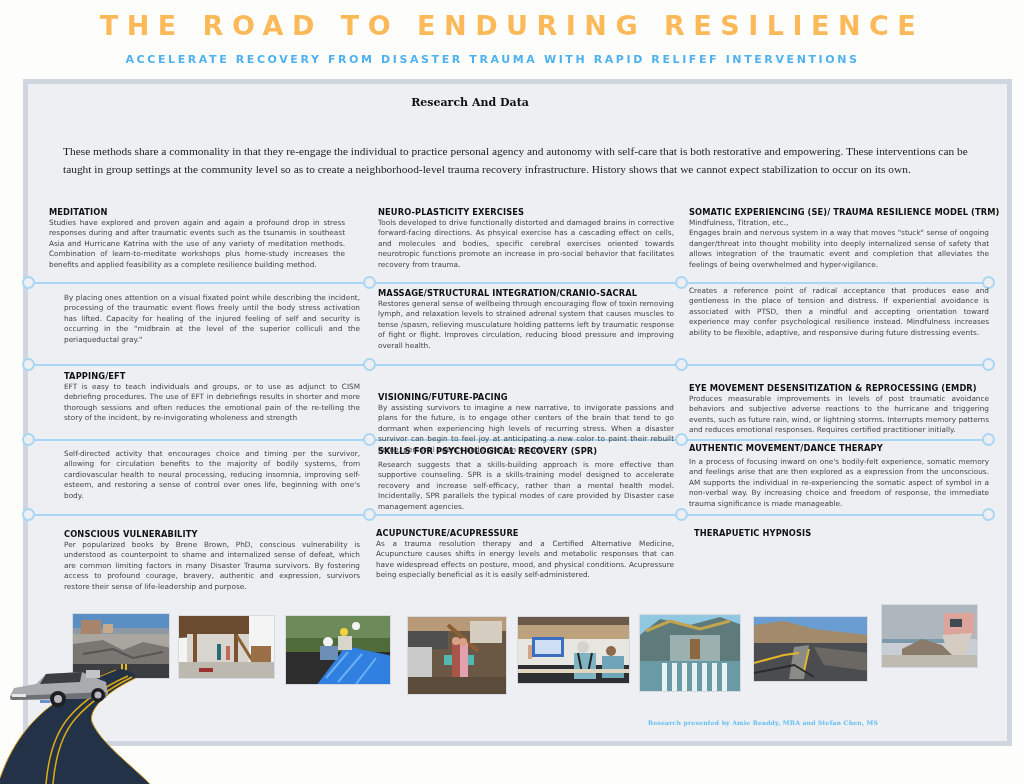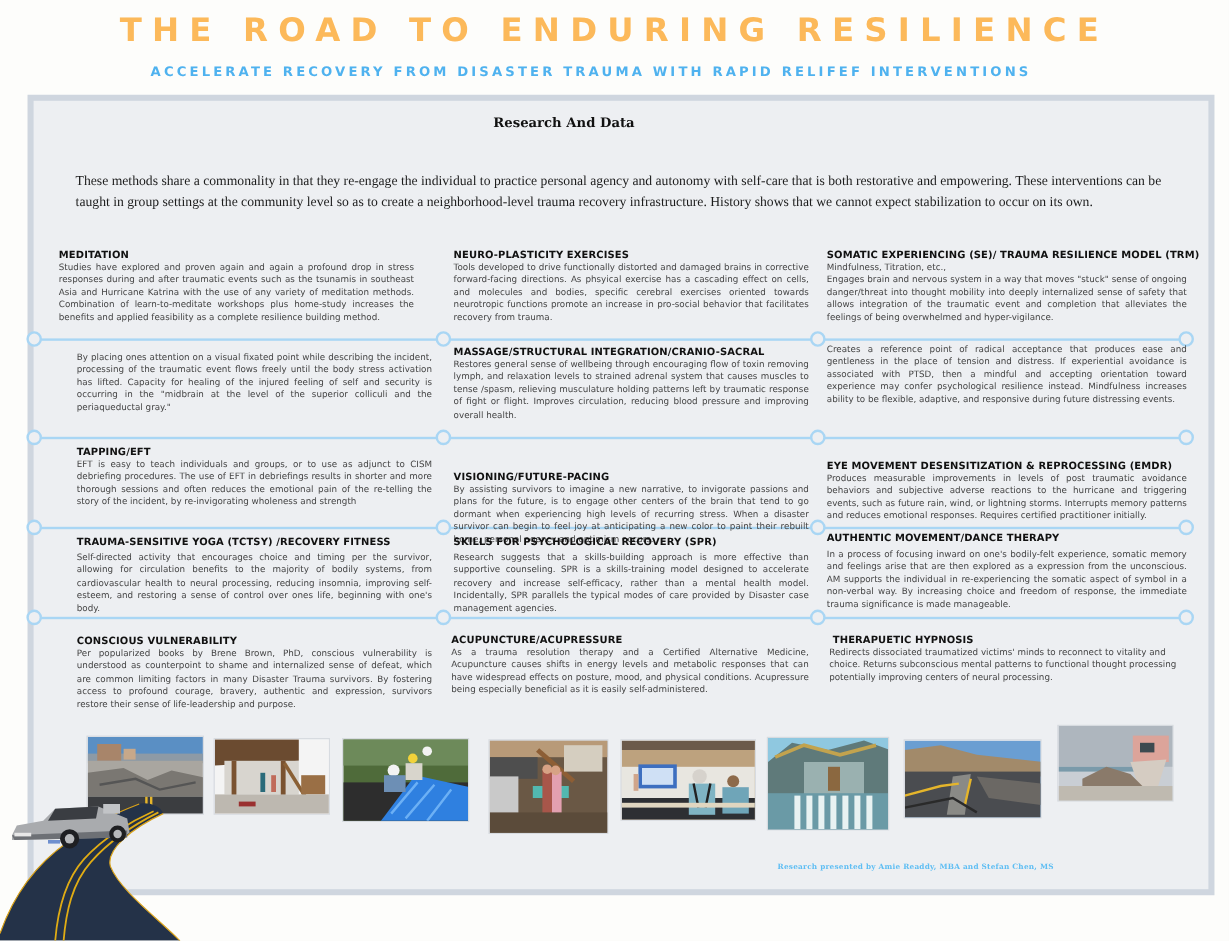--- a/index.html
+++ b/index.html
@@ -104,21 +104,20 @@
   <div class="item-body">Studies have explored and proven again and again a profound drop in stress responses during and after traumatic events such as the tsunamis in southeast Asia and Hurricane Katrina  with the use of any variety of meditation methods. Combination of learn-to-meditate workshops plus home-study increases the benefits and applied feasibility as a complete resilience building method.</div>
 </div>
 <div class="item" style="left:64px; top:290px; width:296px;">
   <div class="item-body spaced">By placing ones attention on a visual fixated point while describing the incident, processing of the traumatic event  flows freely until the body stress activation has lifted.  Capacity for healing of the injured feeling of self and security is occurring in the "midbrain at the level of the superior colliculi and the periaqueductal gray."</div>
 </div>
 <div class="item" style="left:64px; top:371px; width:296px;">
   <div class="item-title">TAPPING/EFT</div>
   <div class="item-body">EFT is easy to teach individuals and groups, or to use as adjunct to CISM debriefing procedures. The use of EFT in debriefings results in shorter and more thorough sessions and often reduces the emotional pain of the re-telling the story of the incident, by re-invigorating wholeness and strength</div>
 </div>
 <div class="item" style="left:64px; top:446px; width:296px;">
-  <div class="item-title">TRAUMA-SENSITIVE YOGA (TCTSY) /RECOVERY FITNESS</div>
   <div class="item-body spaced">Self-directed activity that encourages choice and timing per the survivor, allowing for circulation benefits to the majority of bodily systems, from cardiovascular health to neural processing, reducing insomnia, improving self-esteem, and restoring a sense of control over ones life, beginning with one's body.</div>
 </div>
 <div class="item" style="left:64px; top:529px; width:296px;">
   <div class="item-title">CONSCIOUS VULNERABILITY</div>
   <div class="item-body">Per popularized books by Brene Brown, PhD,  conscious vulnerability is understood  as counterpoint to shame and internalized sense of defeat, which are common limiting factors in many Disaster Trauma survivors. By fostering access to profound courage, bravery, authentic and expression, survivors restore their sense of life-leadership and purpose.</div>
 </div>
 
 <div class="item" style="left:378px; top:207px; width:296px;">
   <div class="item-title">NEURO-PLASTICITY EXERCISES</div>
   <div class="item-body">Tools developed to drive functionally distorted and damaged brains in corrective forward-facing directions. As phsyical exercise has a cascading effect on cells, and molecules and bodies, specific cerebral exercises oriented towards neurotropic functions promote an increase in pro-social behavior that facilitates recovery from trauma.</div>
@@ -151,21 +150,20 @@
 <div class="item" style="left:689px; top:371px; width:300px;margin-top:12px;">
   <div class="item-title">EYE MOVEMENT DESENSITIZATION &amp; REPROCESSING (EMDR)</div>
   <div class="item-body">Produces measurable improvements in levels of post traumatic avoidance behaviors and subjective adverse reactions to the hurricane and triggering events, such as future rain, wind, or lightning storms. Interrupts memory patterns and reduces emotional responses. Requires certified practitioner initially.</div>
 </div>
 <div class="item" style="left:689px; top:443px; width:300px;">
   <div class="item-title">AUTHENTIC MOVEMENT/DANCE THERAPY</div>
   <div class="item-body spaced">In a process of focusing inward on one's bodily-felt experience, somatic memory and  feelings arise that are then explored as a expression from the unconscious. AM supports the individual in re-experiencing the somatic aspect of symbol in a non-verbal way.  By increasing choice and freedom of response, the immediate trauma significance is made manageable.</div>
 </div>
 <div class="item" style="left:691px; top:528px; width:290px;">
   <div class="item-title" style="padding-left:3px;">THERAPUETIC HYPNOSIS</div>
-  <div class="item-body" style="text-align:left;">Redirects dissociated traumatized victims' minds to reconnect to vitality and choice. Returns subconscious mental patterns to functional thought processing potentially improving centers of neural processing.</div>
 </div>
 
 <div class="photo" style="left:72px; top:613px; width:98px; height:66px;">
   <svg width="98" height="66" viewBox="0 0 98 66">
     <rect width="98" height="20" fill="#5a8fc4"></rect>
     <rect x="0" y="14" width="98" height="8" fill="#8d9aa6"></rect>
     <rect x="8" y="6" width="20" height="14" fill="#a8856a"></rect>
     <rect x="30" y="10" width="10" height="9" fill="#c7a88a"></rect>
     <rect x="0" y="20" width="98" height="30" fill="#a9a6a0"></rect>
     <path d="M0 30 L30 26 L50 36 L70 28 L98 34 L98 50 L0 50Z" fill="#7a7772"></path>

